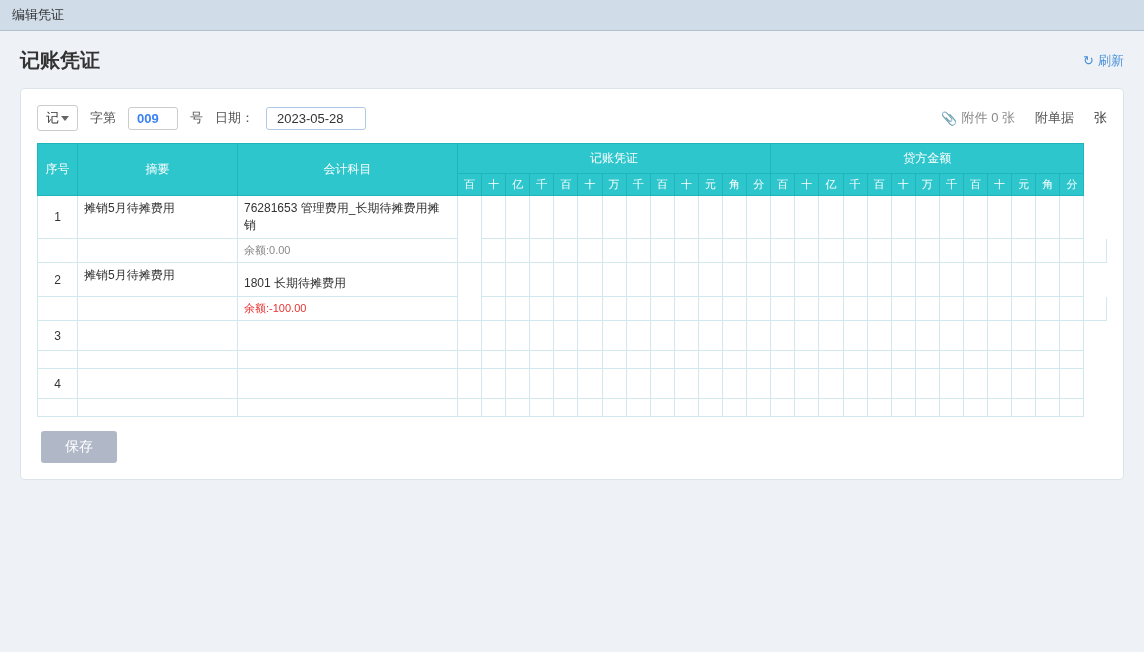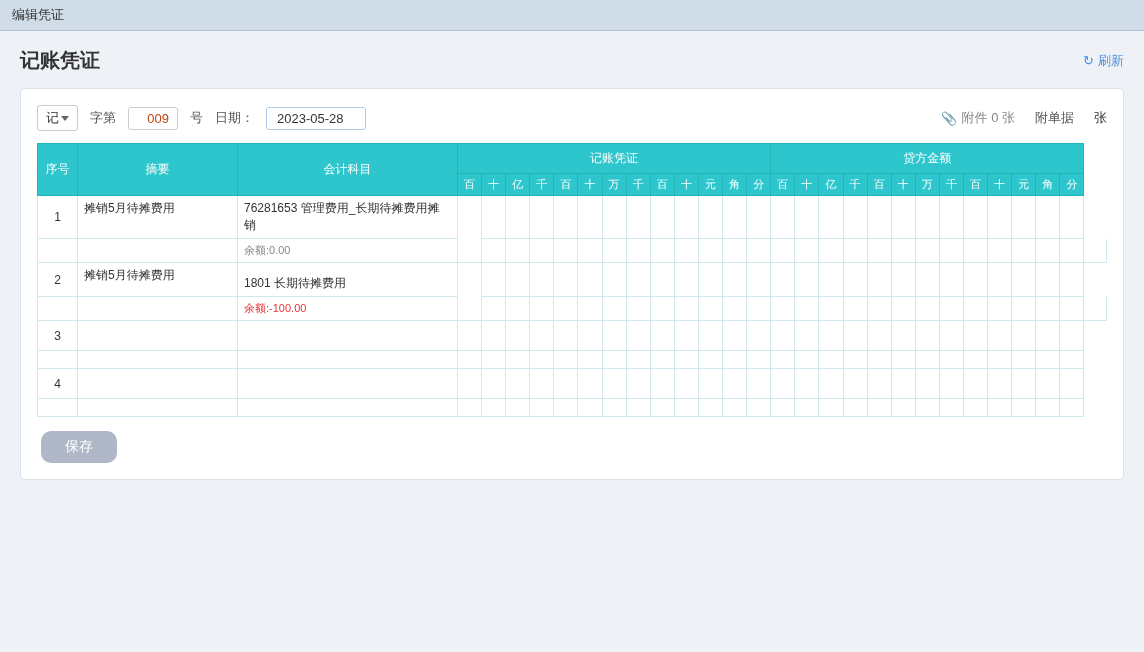--- a/index.html
+++ b/index.html
@@ -80,23 +80,24 @@
       border-right: 4px solid transparent;
       border-top: 5px solid #666;
       display: inline-block;
     }
     .field-box {
       border: 1px solid #ccc;
       border-radius: 3px;
       padding: 3px 8px;
       background: #fff;
       font-size: 13px;
-      color: #c2410c;
+      color: #3b82f6;
       min-width: 50px;
-      text-align: right;
+      text-align: left;
+      font-weight: bold;
     }
     .date-box {
       border: 1px solid #b0c8e8;
       border-radius: 3px;
       padding: 3px 10px;
       background: #fff;
       font-size: 13px;
       color: #333;
       min-width: 100px;
     }
@@ -150,21 +151,21 @@
       padding: 4px 6px;
       vertical-align: top;
       color: #333;
       font-size: 12px;
     }
     .save-btn {
       float: right;
       background: #b0b8c8;
       color: #fff;
       border: none;
-      border-radius: 10px;
+      border-radius: 3px;
       padding: 7px 24px;
       font-size: 14px;
       cursor: pointer;
       margin-top: 8px;
     }
     .footer-bar {
       display: flex;
       justify-content: space-between;
       align-items: center;
       margin-top: 6px;

